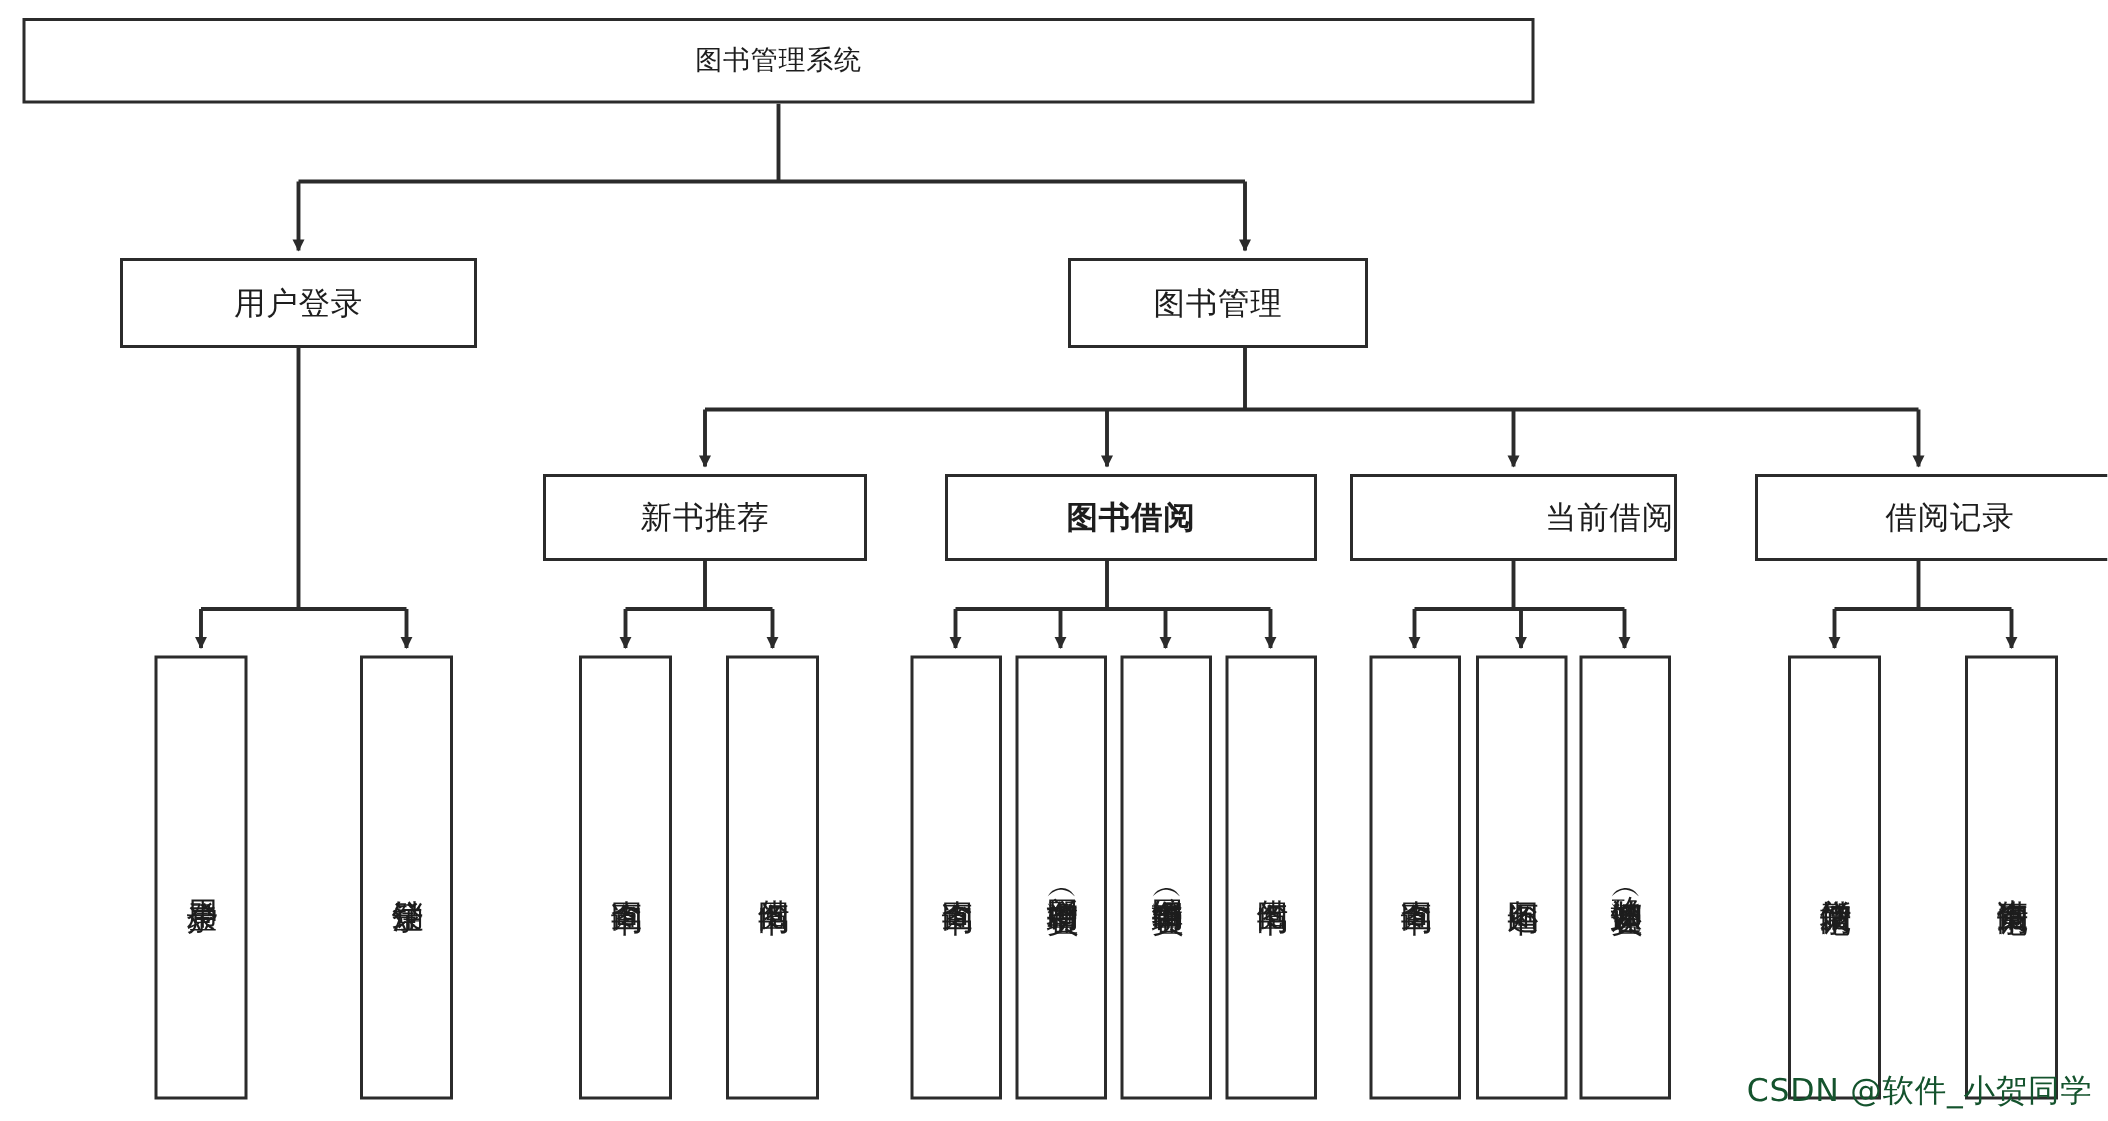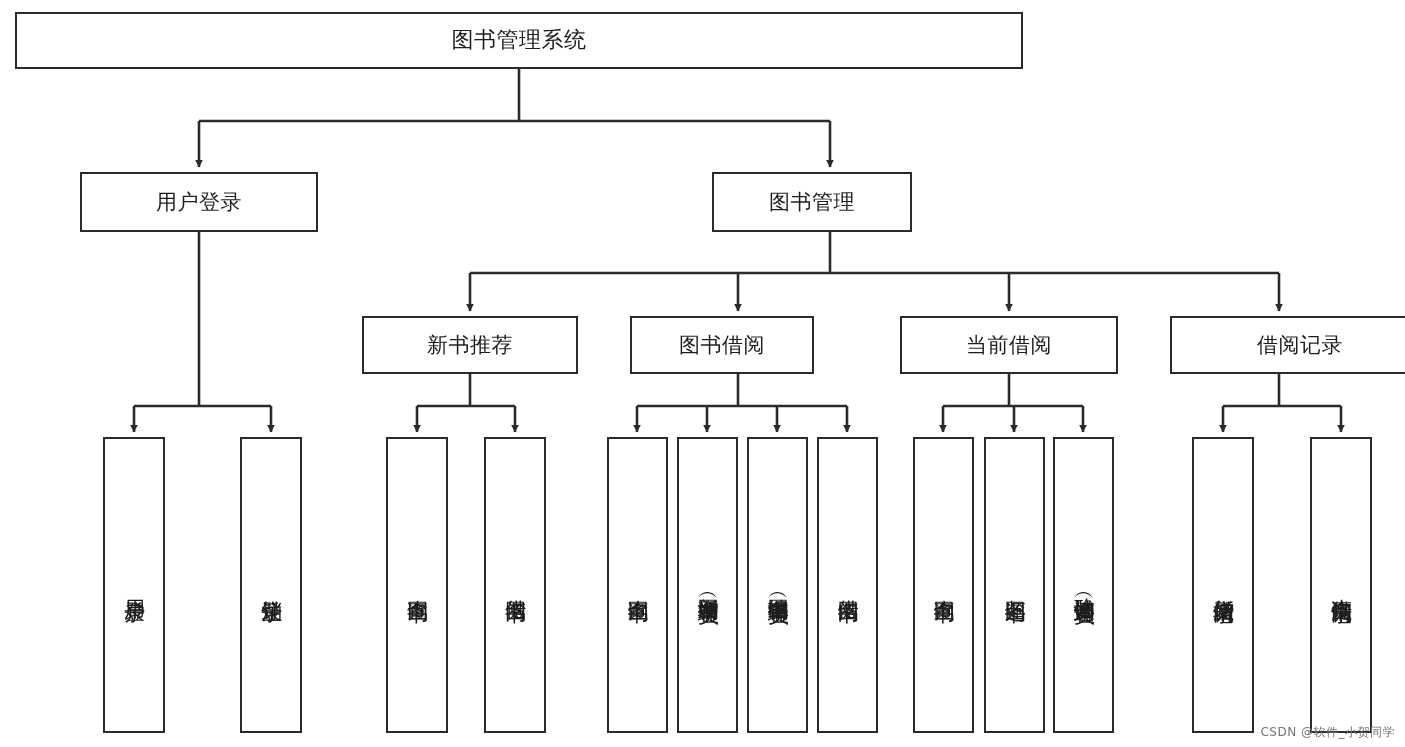--- a/index.html
+++ b/index.html
@@ -41,42 +41,42 @@
     text-align: center;
     line-height: 1.28;
     letter-spacing: 0.5px;
   }
   
   .node.horiz .label {
     writing-mode: horizontal-tb;
     font-size: 21px;
   }
   .node.root .label {
-    font-size: 22px;
+    font-size: 18px;
   }
   
   .node.vert {
     align-items: center;
     justify-content: center;
     padding: 6px 0;
   }
   .node.vert .label {
     writing-mode: vertical-rl;
     text-orientation: upright;
     font-size: 21px;
     line-height: 1.12;
     letter-spacing: 1px;
     max-height: 100%;
   }
   .watermark {
     position: absolute;
     right: 10px;
     bottom: 6px;
-    font-size: 12px;
-    color: #737373;
+    font-size: 21px;
+    color: #14532d;
     white-space: nowrap;
     letter-spacing: 0.5px;
   }
 </style>
 </head>
 <body>
 
 <div id="canvas">
 
   <svg class="connectors" viewBox="0 0 1405 747" xmlns="http://www.w3.org/2000/svg">
@@ -140,24 +140,24 @@
   <div class="node horiz" style="left:80px; top:172px; width:238px; height:60px;">
     <span class="label">用户登录</span>
   </div>
   <div class="node horiz" style="left:712px; top:172px; width:200px; height:60px;">
     <span class="label">图书管理</span>
   </div>
 
   <div class="node horiz" style="left:362px; top:316px; width:216px; height:58px;">
     <span class="label">新书推荐</span>
   </div>
-  <div class="node horiz" style="left:630px; top:316px; width:184px; height:58px;">
+  <div class="node horiz" style="left:630px; top:316px; width:248px; height:58px;font-weight:bold;">
     <span class="label">图书借阅</span>
   </div>
-  <div class="node horiz" style="left:900px; top:316px; width:218px; height:58px;">
+  <div class="node horiz" style="left:900px; top:316px; width:218px; height:58px;justify-content:flex-end;">
     <span class="label">当前借阅</span>
   </div>
   <div class="node horiz" style="left:1170px; top:316px; width:260px; height:58px;">
     <span class="label">借阅记录</span>
   </div>
 
   <div class="node vert" style="left:103px; top:437px; width:62px; height:296px;">
     <span class="label">用户登录</span>
   </div>
   <div class="node vert" style="left:240px; top:437px; width:62px; height:296px;">

